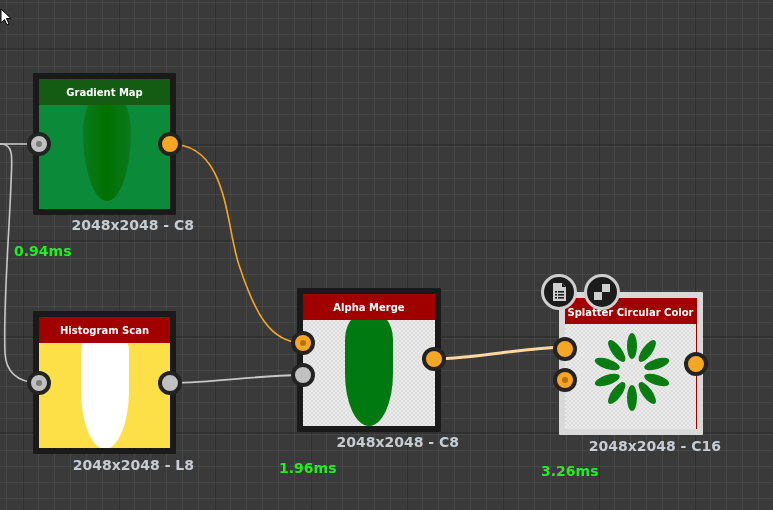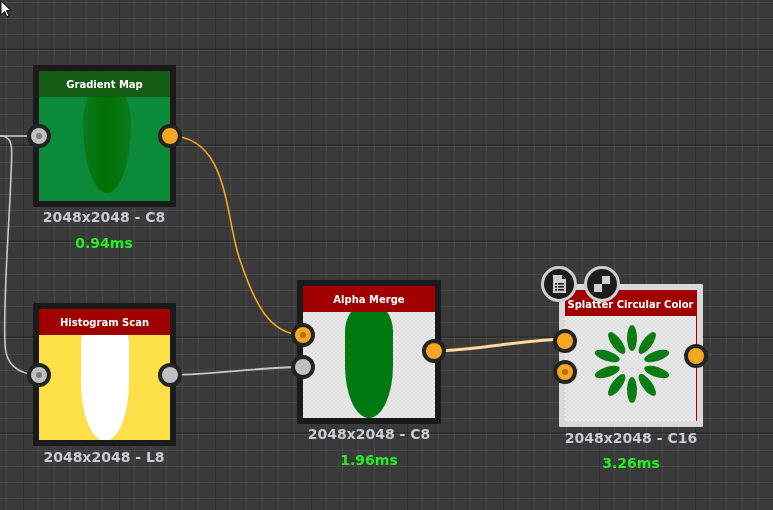--- a/index.html
+++ b/index.html
@@ -8,21 +8,21 @@
     background-color: #3a3a3a;
     background-image:
       linear-gradient(to right, rgba(255,255,255,0.06) 1px, transparent 1px),
       linear-gradient(to bottom, rgba(255,255,255,0.06) 1px, transparent 1px),
       linear-gradient(to right, rgba(0,0,0,0.18) 2px, transparent 2px),
       linear-gradient(to bottom, rgba(0,0,0,0.18) 2px, transparent 2px);
     background-size: 16px 16px, 16px 16px, 96px 96px, 96px 96px;
     background-position: 6px 2px, 6px 2px, 22px 48px, 22px 48px;
     font-family: "DejaVu Sans", sans-serif;
   }
-  .canvas { position: absolute; inset: 0; }
+  .canvas { position: absolute; inset: 0; margin-top: 8px; }
   svg.wires { position: absolute; left: 0; top: 0; width: 773px; height: 510px; pointer-events: none; }
   .node { position: absolute; box-sizing: border-box; }
   .node .frame { position: absolute; inset: 0; background: #1a1a1a; border-radius: 1px; }
   .node.selected .frame { background: #d9d9d9; }
   .node .inner { position: absolute; left: 6px; top: 6px; right: 6px; bottom: 6px; overflow: hidden; }
   .node .header {
     position: absolute; left: 0; right: 0; top: 0; height: 26px;
     color: #ffffff; font-size: 10px; font-weight: bold; text-align: center; line-height: 28px;
     white-space: nowrap; overflow: hidden;
   }
@@ -38,25 +38,25 @@
     position: absolute; width: 16px; height: 16px; border-radius: 50%;
     border: 4px solid #232323; box-sizing: content-box;
   }
   .port.grey { background: #c0c0c0; }
   .port.orange { background: #f5a623; }
   .port .dot { position: absolute; left: 5px; top: 5px; width: 6px; height: 6px; border-radius: 50%; }
   .port.grey .dot { background: #7a7a7a; }
   .port.orange .dot { background: #b8700e; }
   .info-res {
     position: absolute; color: #c6cdd3; font-size: 14px; font-weight: bold;
-    text-align: center; width: 180px; white-space: nowrap;
+    text-align: right; width: 180px; white-space: nowrap;
   }
   .info-time {
     position: absolute; color: #22ee22; font-size: 14px; font-weight: bold;
-    text-align: center; width: 180px; white-space: nowrap;
+    width: 180px; white-space: nowrap;
   }
   .round-btn {
     position: absolute; width: 30px; height: 30px; border-radius: 50%;
     background: #1c1c1c; border: 3px solid #cfcfcf; box-sizing: content-box;
   }
   .cursor { position: absolute; left: 0; top: 0; }
 </style>
 </head>
 <body>
 

